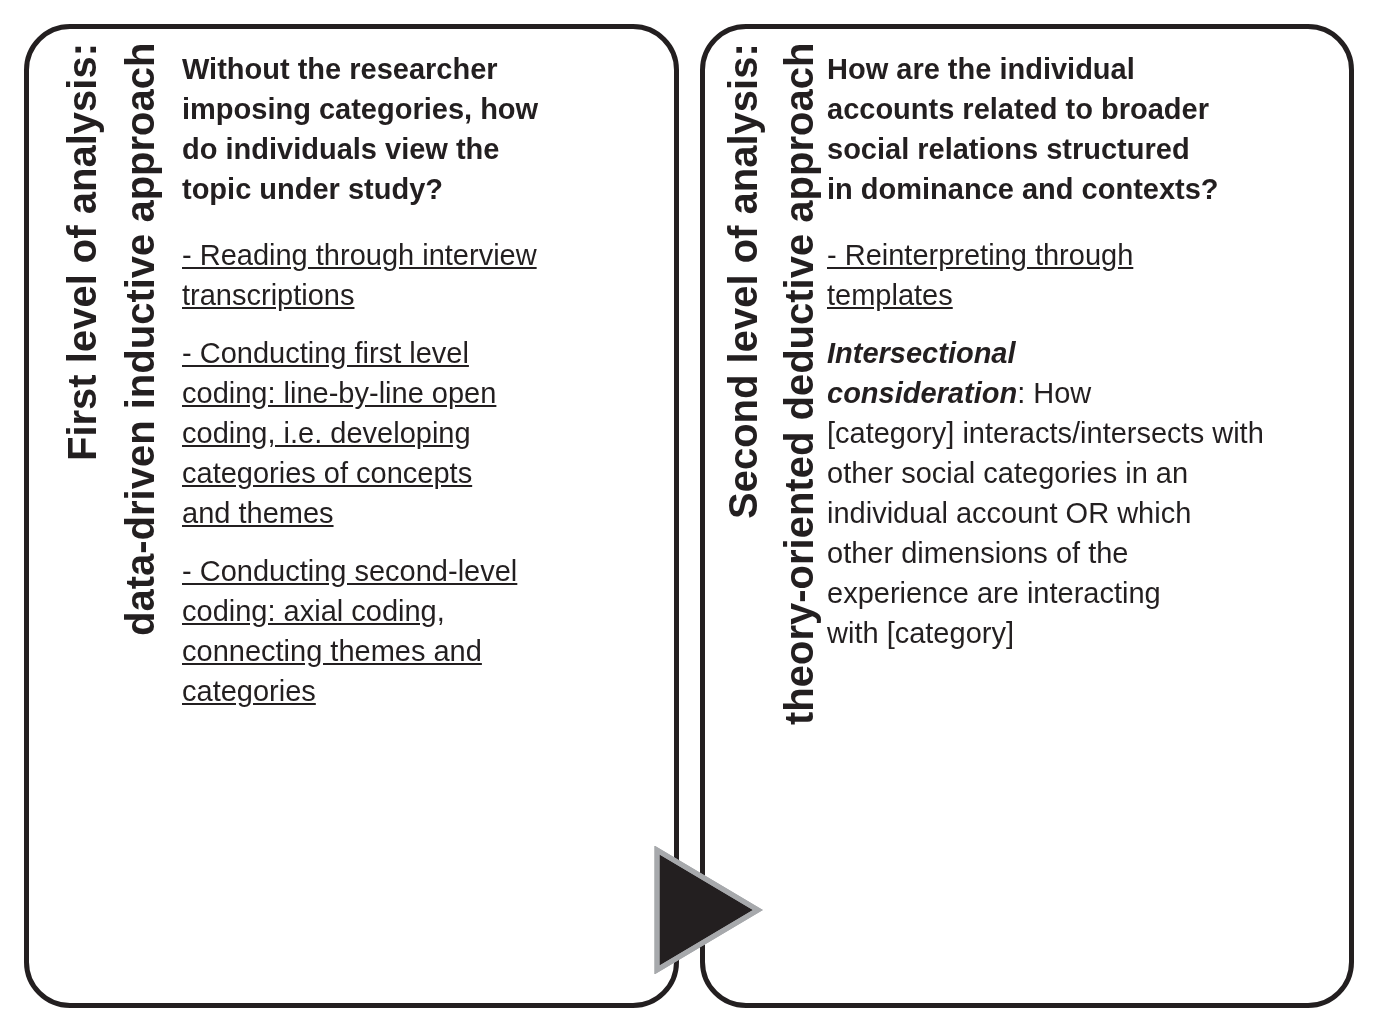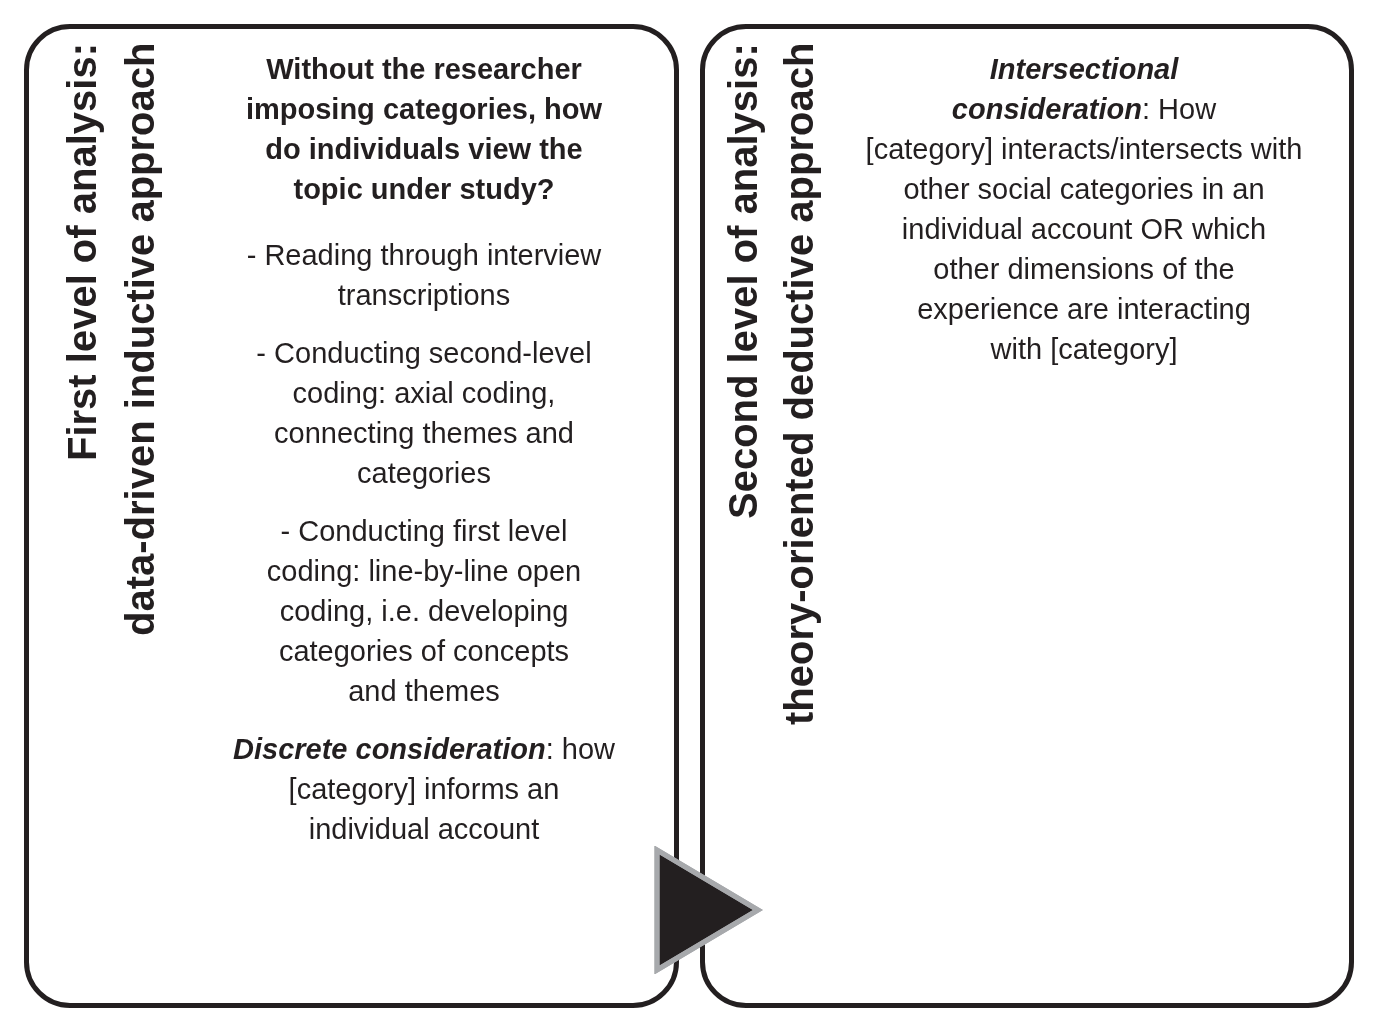--- a/index.html
+++ b/index.html
@@ -52,31 +52,31 @@
     line-height: 56px;
     padding: 0 10px 14px 0;
     box-sizing: border-box;
   }
 
   .content {
     flex: 1 1 auto;
     padding: 20px 8px 0 0;
     font-size: 29px;
     line-height: 40px;
-    text-align: center;
   }
   .content .heading {
     font-size: 29px;
     font-weight: bold;
     margin: 0 0 26px 0;
     white-space: pre-line;
   }
   .content p.bullet {
     margin: 18px 0 18px 0;
     white-space: pre-line;
+    text-decoration: underline;
   }
   .content p.consideration {
     margin: 0;
     white-space: pre-line;
   }
   .lead {
     font-weight: bold;
     font-style: italic;
   }
   .arrow {
@@ -96,41 +96,44 @@
       <div>First level of analysis:</div>
       <div>data-driven inductive approach</div>
     </div>
     <div class="content">
       <h2 class="heading">Without the researcher
 imposing categories, how
 do individuals view the
 topic under study?</h2>
       <p class="bullet">- Reading through interview
 transcriptions</p>
-      <p class="bullet">- Conducting second-level
-coding: axial coding,
-connecting themes and
-categories</p>
       <p class="bullet">- Conducting first level
 coding: line-by-line open
 coding, i.e. developing
 categories of concepts
 and themes</p>
-      <p class="consideration"><span class="lead">Discrete consideration</span><span>: how
-[category] informs an
-individual account</span></p>
+      <p class="bullet">- Conducting second-level
+coding: axial coding,
+connecting themes and
+categories</p>
     </div>
   </section>
 
   <section class="panel panel-right">
     <div class="vlabel">
       <div>Second level of analysis:</div>
       <div>theory-oriented deductive approach</div>
     </div>
     <div class="content">
+      <h2 class="heading">How are the individual
+accounts related to broader
+social relations structured
+in dominance and contexts?</h2>
+      <p class="bullet">- Reinterpreting through
+templates</p>
       <p class="consideration"><span class="lead">Intersectional
 consideration</span><span>: How
 [category] interacts/intersects with
 other social categories in an
 individual account OR which
 other dimensions of the
 experience are interacting
 with [category]</span></p>
     </div>
   </section>

